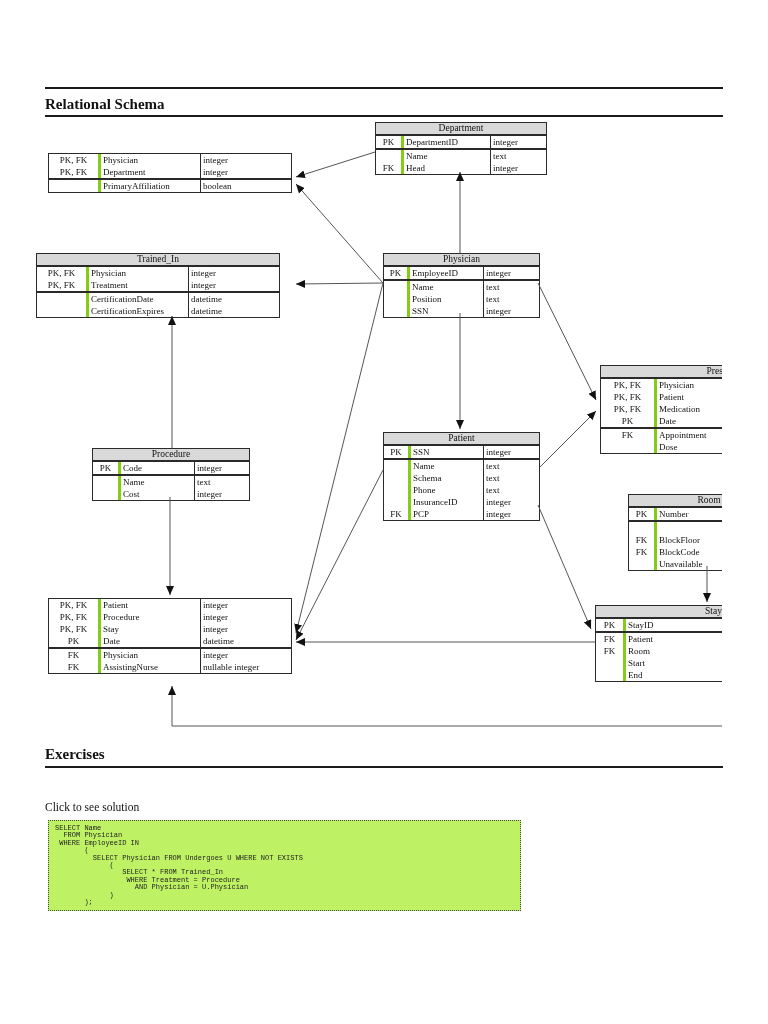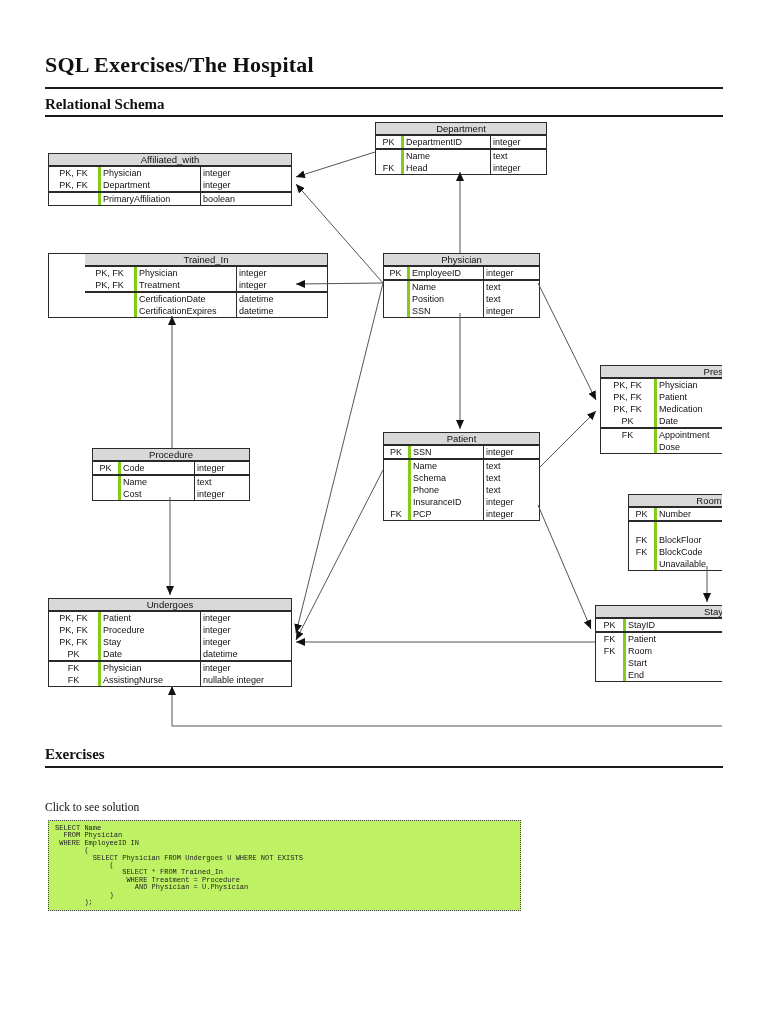--- a/index.html
+++ b/index.html
@@ -10,38 +10,37 @@
   .h2{position:absolute;left:45px;font-size:15px;font-weight:bold;}
   .para{position:absolute;left:45px;width:665px;font-size:11.5px;}
   .link{position:absolute;left:45px;font-size:11.5px;cursor:pointer;}
   .codeblock{position:absolute;left:48px;width:473px;margin:0;background:#bef264;
              border:1px dotted #444;padding:4px 6px;box-sizing:border-box;
              font-family:"Liberation Mono", monospace;font-size:7px;line-height:7.4px;
              color:#222;white-space:pre;overflow:hidden;}
   .codeblock.clipped{border-bottom:none;height:46px;}
   
   .diagram{position:absolute;left:0;top:120px;width:722px;height:620px;overflow:hidden;
-           font-family:Liberation Sans, sans-serif;}
+           font-family:Liberation Serif, serif;}
   .tbl{position:absolute;background:#fff;border:1px solid #2a2a2a;box-sizing:content-box;z-index:1;}
   .tbl-title{background:#d9d9d9;border-bottom:2px solid #2a2a2a;height:11px;line-height:11px;
              text-align:center;font-size:9.5px;white-space:nowrap;overflow:hidden;}
   .row{display:flex;height:12px;line-height:12px;font-size:9px;white-space:nowrap;box-sizing:border-box;}
   .row.sep{border-top:2px solid #2a2a2a;height:14px;}
   .cell{box-sizing:border-box;overflow:hidden;}
   .cell.k{text-align:center;border-right:3px solid #84cc16;}
   .cell.n{padding-left:2px;border-right:1px solid #2a2a2a;}
   .cell.t2{padding-left:2px;flex:1;}
   svg.wires{position:absolute;left:0;top:0;z-index:2;pointer-events:none;}
 </style>
 </head>
 <body>
 
 <div class="page">
 
-  <div class="h1">SQL Exercises/The Hospital</div>
   <div class="rule" style="top:87px"></div>
 
   <div class="h2" style="top:96px">Relational Schema</div>
   <div class="rule" style="top:115px"></div>
 
   <div class="diagram" id="diagram">
     <svg class="wires" width="722" height="620">
       <defs>
         <marker id="arr" markerUnits="userSpaceOnUse" markerWidth="10" markerHeight="8" refX="9" refY="4" orient="auto">
           <path d="M0,0 L9,4 L0,8 z" fill="#111"></path>
@@ -78,38 +77,37 @@
           <div class="cell n" style="width: 87px;">Name</div>
           <div class="cell t2">text</div>
         </div>
         <div class="row">
           <div class="cell k" style="width: 28px;">FK</div>
           <div class="cell n" style="width: 87px;">Head</div>
           <div class="cell t2">integer</div>
         </div>
       </div>
       <div class="tbl" style="left: 48px; top: 33px; width: 242px;">
-        <div class="tbl-title">Affiliated_with</div>
         <div class="row">
           <div class="cell k" style="width: 52px;">PK, FK</div>
           <div class="cell n" style="width: 100px;">Physician</div>
           <div class="cell t2">integer</div>
         </div>
         <div class="row">
           <div class="cell k" style="width: 52px;">PK, FK</div>
           <div class="cell n" style="width: 100px;">Department</div>
           <div class="cell t2">integer</div>
         </div>
         <div class="row sep">
           <div class="cell k" style="width: 52px;"></div>
           <div class="cell n" style="width: 100px;">PrimaryAffiliation</div>
           <div class="cell t2">boolean</div>
         </div>
       </div>
-      <div class="tbl" style="left: 48px; top: 133px; width: 242px; padding-left: 36px;">
+      <div class="tbl" style="left: 36px; top: 133px; width: 242px;">
         <div class="tbl-title">Trained_In</div>
         <div class="row">
           <div class="cell k" style="width: 52px;">PK, FK</div>
           <div class="cell n" style="width: 100px;">Physician</div>
           <div class="cell t2">integer</div>
         </div>
         <div class="row">
           <div class="cell k" style="width: 52px;">PK, FK</div>
           <div class="cell n" style="width: 100px;">Treatment</div>
           <div class="cell t2">integer</div>
@@ -266,21 +264,20 @@
         <div class="row">
           <div class="cell k" style="width: 30px;"></div>
           <div class="cell n" style="width: 108px;">Start</div>
         </div>
         <div class="row">
           <div class="cell k" style="width: 30px;"></div>
           <div class="cell n" style="width: 108px;">End</div>
         </div>
       </div>
       <div class="tbl" style="left: 48px; top: 478px; width: 242px;">
-        <div class="tbl-title">Undergoes</div>
         <div class="row">
           <div class="cell k" style="width: 52px;">PK, FK</div>
           <div class="cell n" style="width: 100px;">Patient</div>
           <div class="cell t2">integer</div>
         </div>
         <div class="row">
           <div class="cell k" style="width: 52px;">PK, FK</div>
           <div class="cell n" style="width: 100px;">Procedure</div>
           <div class="cell t2">integer</div>
         </div>

